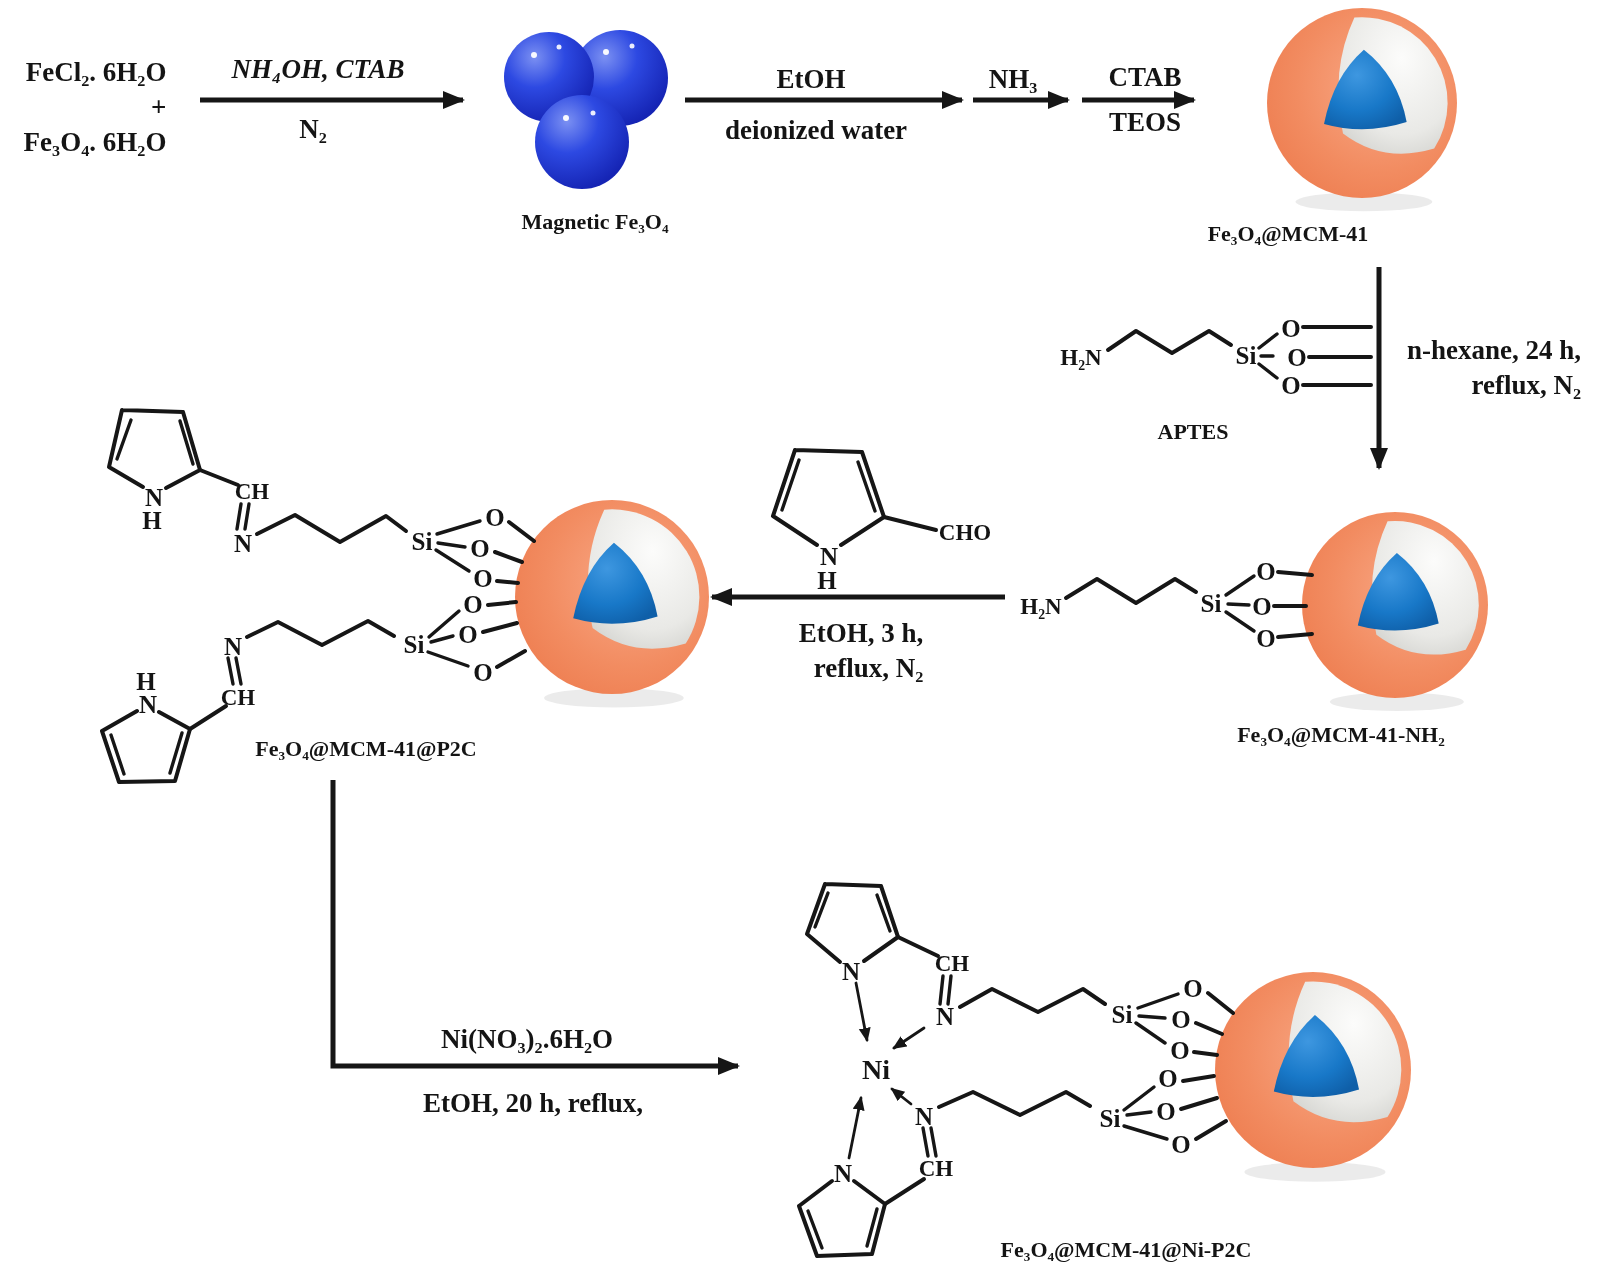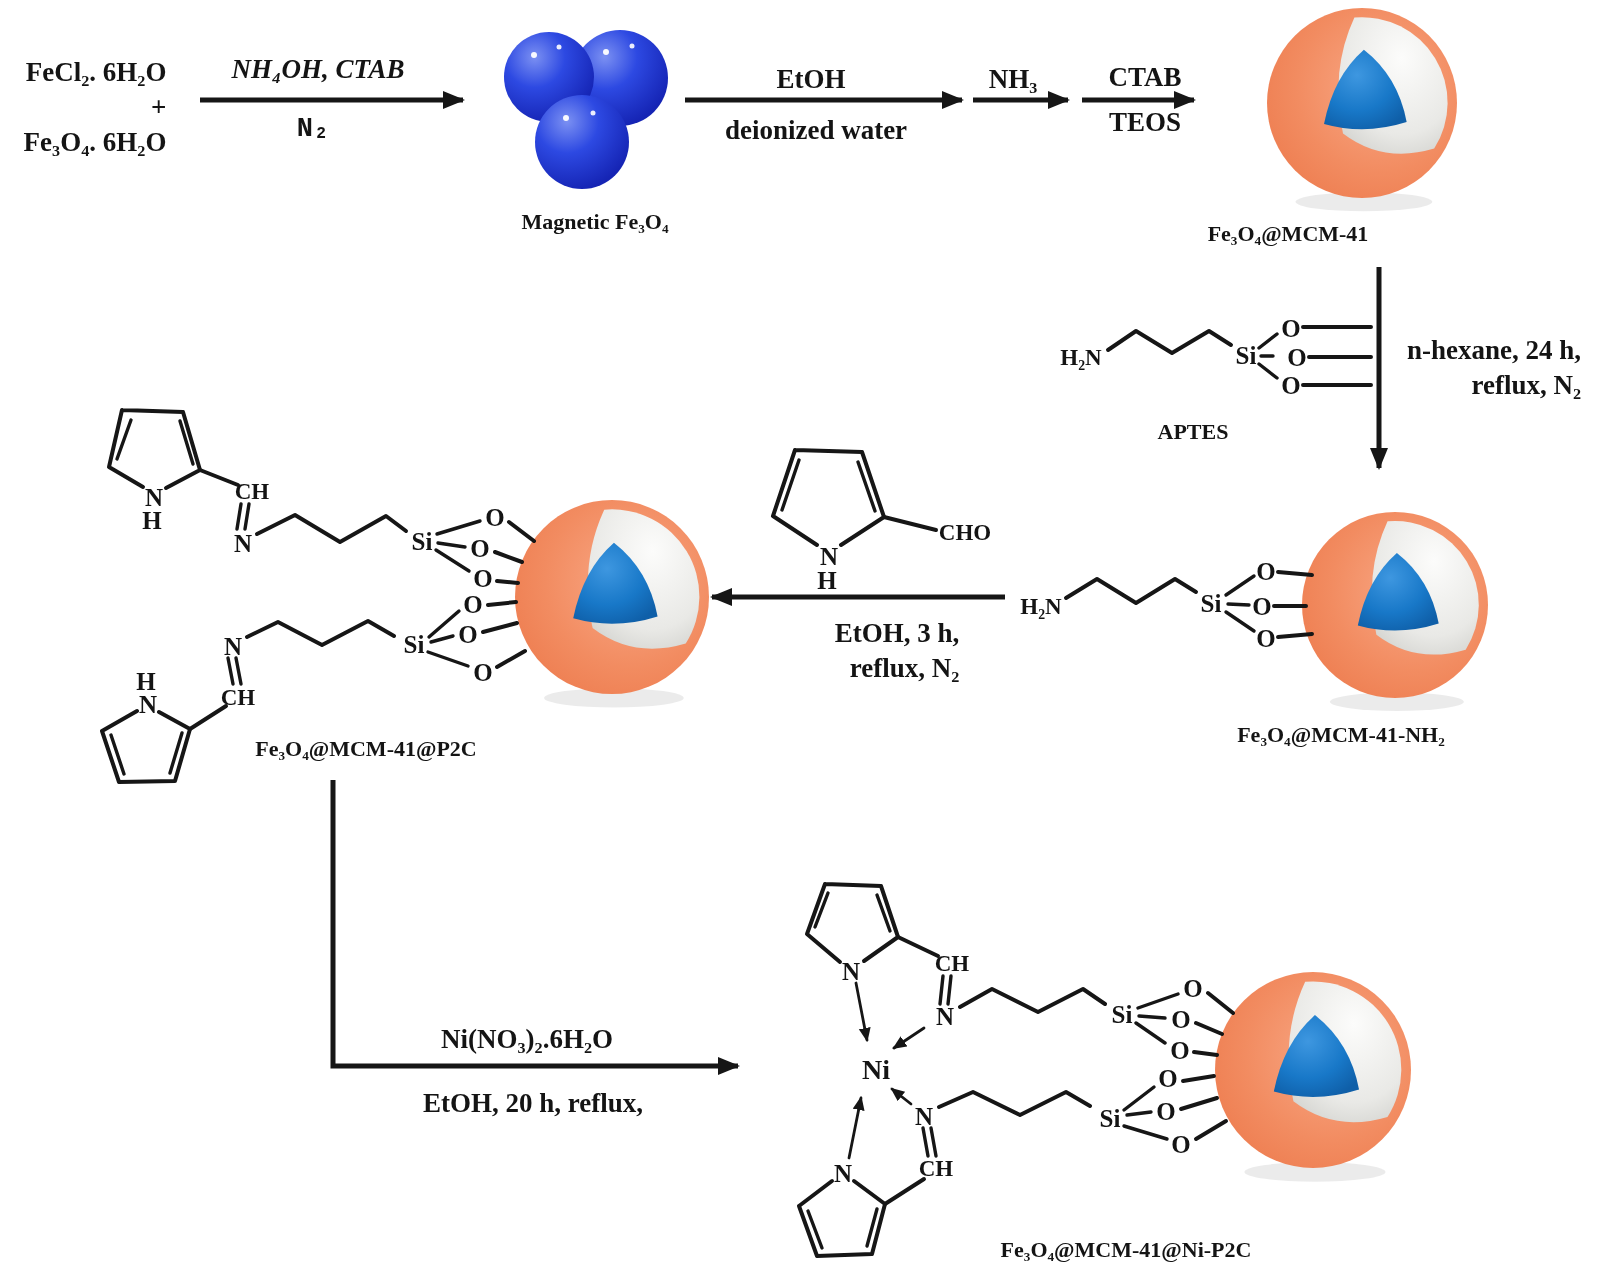--- a/index.html
+++ b/index.html
@@ -215,21 +215,21 @@
   </g>
 </svg>
 
 <div class="stack" style="left:95px;top:108px;">
   <div>FeCl₂. 6H₂O</div>
   <div>+</div>
   <div>Fe₃O₄. 6H₂O</div>
 </div>
 
 <div class="lbl" style="left:318px;top:70px;font-style:italic;">NH₄OH, CTAB</div>
-<div class="lbl" style="left:313px;top:130px;font-family:Liberation Mono, monospace;">N₂</div>
+<div class="lbl" style="left:313px;top:130px;">N₂</div>
 
 <div class="lbl big" style="left:595px;top:222px;">Magnetic Fe₃O₄</div>
 
 <div class="lbl" style="left:811px;top:80px;">EtOH</div>
 <div class="lbl" style="left:816px;top:131px;">deionized water</div>
 
 <div class="lbl" style="left:1013px;top:80px;">NH₃</div>
 
 <div class="lbl" style="left:1145px;top:78px;">CTAB</div>
 <div class="lbl" style="left:1145px;top:123px;">TEOS</div>
@@ -238,21 +238,21 @@
 
 <div class="stack" style="left:1494px;top:368px;">
   <div>n-hexane, 24 h,</div>
   <div>reflux, N₂</div>
 </div>
 
 <div class="lbl big" style="left:1193px;top:404px;margin-top:28px;">APTES</div>
 
 <div class="lbl big" style="left:1341px;top:735px;">Fe₃O₄@MCM-41-NH₂</div>
 
-<div class="stack" style="left:861px;top:651px;margin-left:36px;">
+<div class="stack" style="left:861px;top:651px;">
   <div>EtOH, 3 h,</div>
   <div>reflux, N₂</div>
 </div>
 
 <div class="lbl big" style="left:366px;top:749px;">Fe₃O₄@MCM-41@P2C</div>
 
 <div class="lbl" style="left:527px;top:1040px;">Ni(NO₃)₂.6H₂O</div>
 <div class="lbl" style="left:533px;top:1104px;">EtOH, 20 h, reflux,</div>
 
 <div class="lbl big" style="left:1126px;top:1250px;">Fe₃O₄@MCM-41@Ni-P2C</div>

